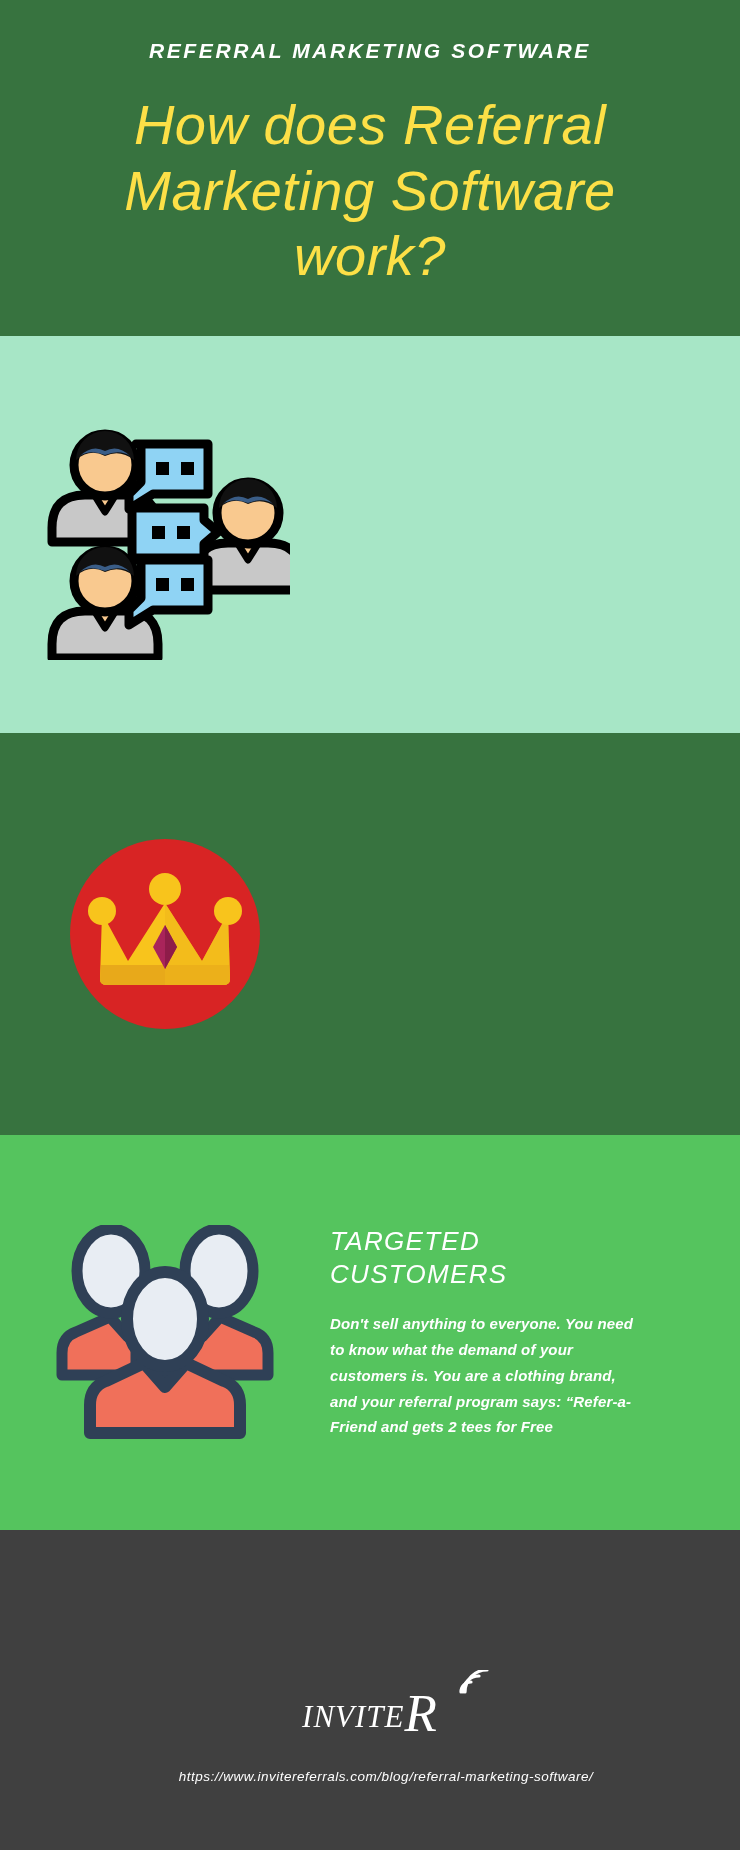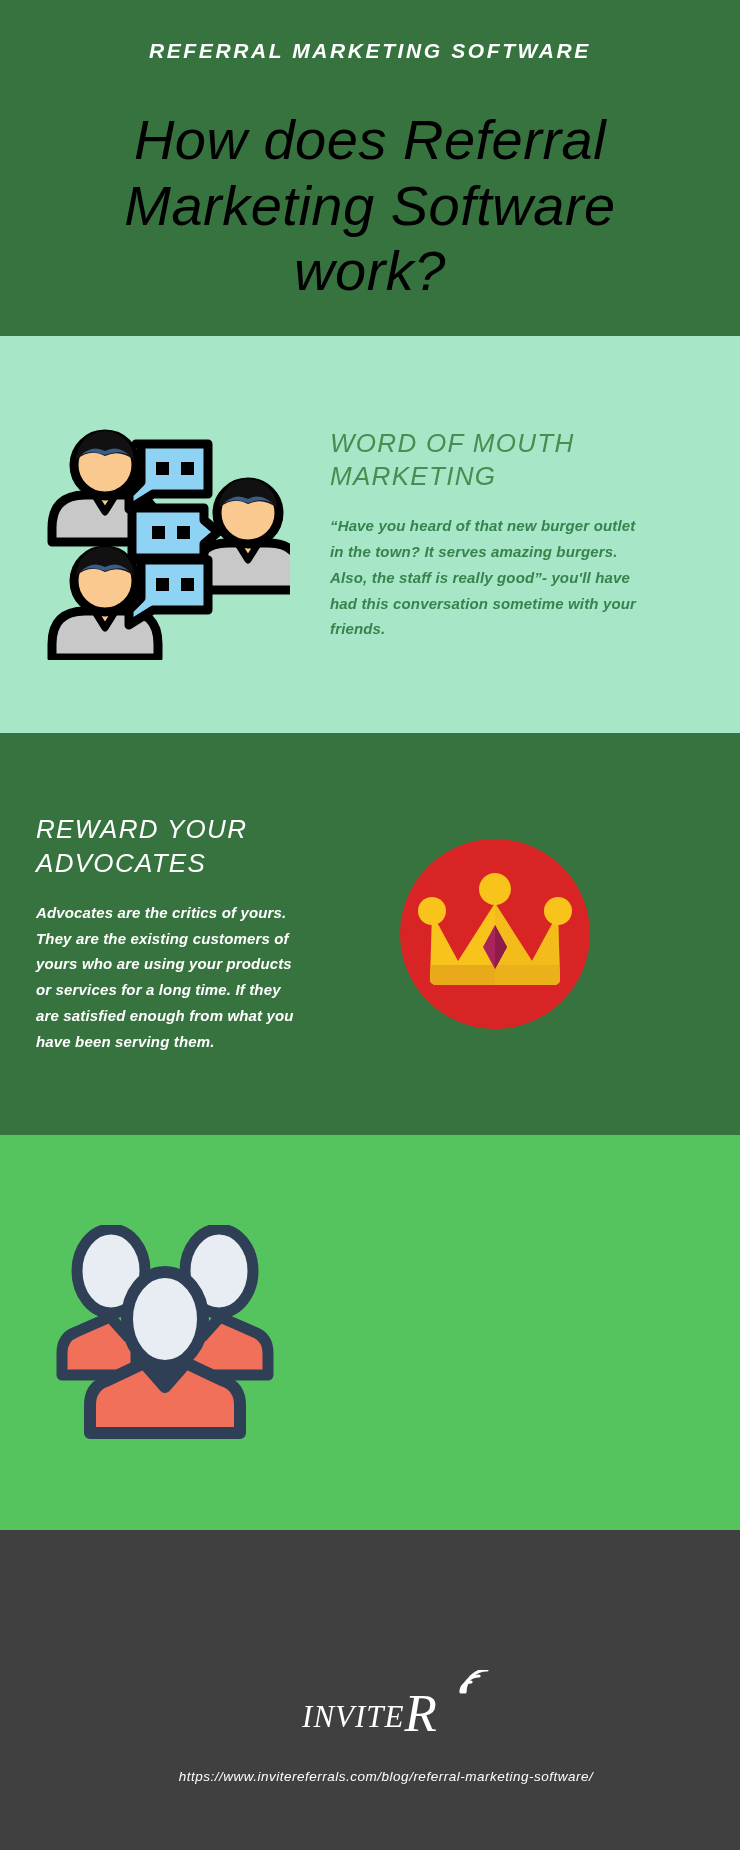--- a/index.html
+++ b/index.html
@@ -25,26 +25,26 @@
   }
   .eyebrow {
     color:#ffffff;
     font-size:21px;
     letter-spacing:2.6px;
     font-weight:bold;
     line-height:1.2;
     padding-top:4px;
   }
   .headline {
-    color:#000000;
+    color:#fde047;
     font-size:56px;
     font-weight:normal;
     line-height:1.17;
     letter-spacing:0.5px;
-    margin-top:44px;
+    margin-top:29px;
   }
 
   
   .section {
     display:flex;
     align-items:center;
     position:relative;
   }
   .sec-wom     { background:#a7e6c6; height:397px; }
   .sec-reward  { background:#37733f; height:402px; }
@@ -162,31 +162,23 @@
           </g>
 
           <g>
             <path d="M96 150 h72 v50 h-55 l-24 15 v-15 h-0 l12 -12 v-38 z" fill="#8fd3f4" stroke="#000" stroke-width="9" stroke-linejoin="round"></path>
             <rect x="116" y="168" width="13" height="13" fill="#000"></rect>
             <rect x="141" y="168" width="13" height="13" fill="#000"></rect>
           </g>
         </svg>
       </div>
     </div>
-    <div class="copy">
-      <div class="sec-title t-wom-title">WORD OF MOUTH MARKETING</div>
-      <div class="sec-body t-wom-body">“Have you heard of that new burger outlet in the town? It serves amazing burgers. Also, the staff is really good”- you'll have had this conversation sometime with your friends.</div>
-    </div>
   </div>
 
   <div class="section sec-reward">
-    <div class="copy copy-left">
-      <div class="sec-title t-white">REWARD YOUR ADVOCATES</div>
-      <div class="sec-body t-white">Advocates are the critics of yours. They are the existing customers of yours who are using your products or services for a long time. If they are satisfied enough from what you have been serving them.</div>
-    </div>
     <div class="art">
       <div class="crown-circle">
         <svg width="170" height="130" viewBox="0 0 170 130">
 
           <path d="M22 44 L48 92 L85 34 L122 92 L148 44 L150 110 Q150 116 143 116 H27 Q20 116 20 110 Z" fill="#f8c41c"></path>
 
           <path d="M21 96 L149 96 L150 110 Q150 116 143 116 H27 Q20 116 20 110 Z" fill="#e8a91a"></path>
 
           <path d="M85 34 L122 92 L148 44 L150 110 Q150 116 143 116 H85 Z" fill="#eeb61b" opacity="0.55"></path>
 
@@ -213,20 +205,24 @@
         <g>
           <path d="M86 150 L86 128 Q86 112 100 107 L134 92 L152 112 L170 92 L204 107 Q218 112 218 128 L218 150 Z" fill="#f0705a" stroke="#2f4056" stroke-width="11" stroke-linejoin="round"></path>
           <ellipse cx="169" cy="46" rx="34" ry="42" fill="#e8edf3" stroke="#2f4056" stroke-width="11"></ellipse>
         </g>
 
         <g>
           <path d="M40 208 L40 180 Q40 162 56 156 L94 138 L115 162 L136 138 L174 156 Q190 162 190 180 L190 208 Z" fill="#f0705a" stroke="#2f4056" stroke-width="12" stroke-linejoin="round"></path>
           <ellipse cx="115" cy="94" rx="38" ry="47" fill="#e8edf3" stroke="#2f4056" stroke-width="12"></ellipse>
         </g>
       </svg>
+    </div>
+    <div class="copy">
+      <div class="sec-title t-white">TARGETED CUSTOMERS</div>
+      <div class="sec-body t-white">Don't sell anything to everyone. You need to know what the demand of your customers is. You are a clothing brand, and your referral program says: “Refer-a-Friend and gets 2 tees for Free</div>
     </div>
   </div>
 
   <div class="footer">
     <div class="logo">
       <span>INVITE</span>
       <span class="big-r">R</span>
       <span class="logo-wifi">
         <svg width="30" height="24" viewBox="0 0 30 24">
           <path d="M2 22 a10 10 0 0 1 10 -10" fill="none" stroke="#ffffff" stroke-width="3.2" stroke-linecap="round"></path>

